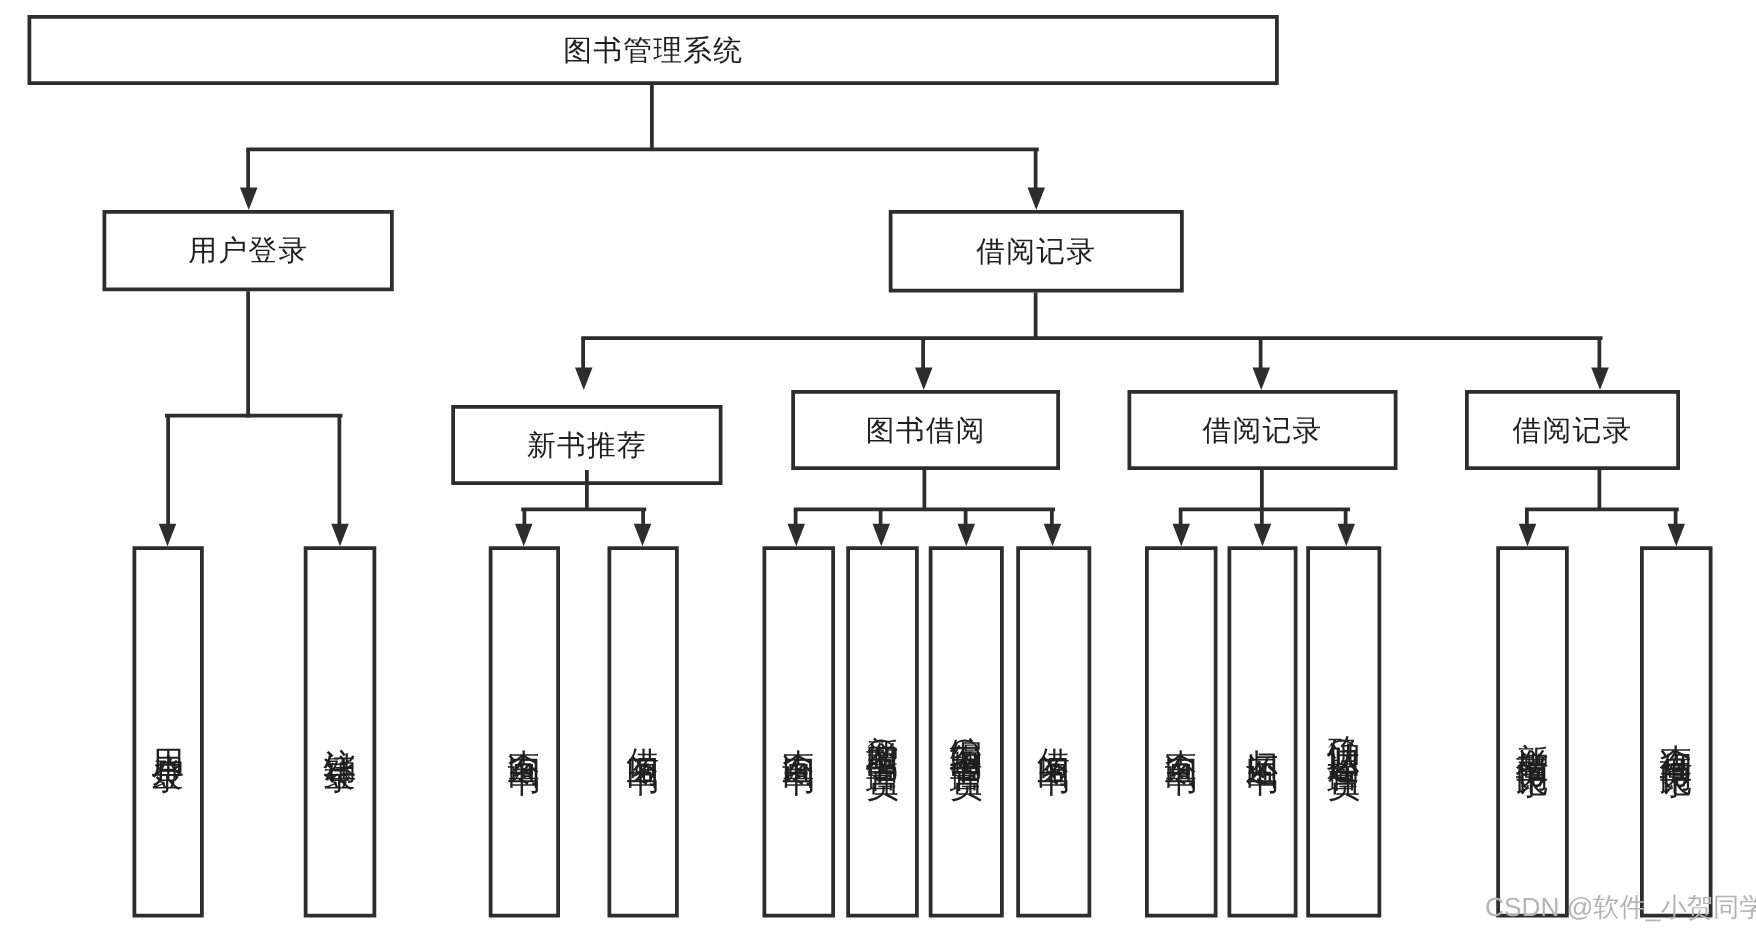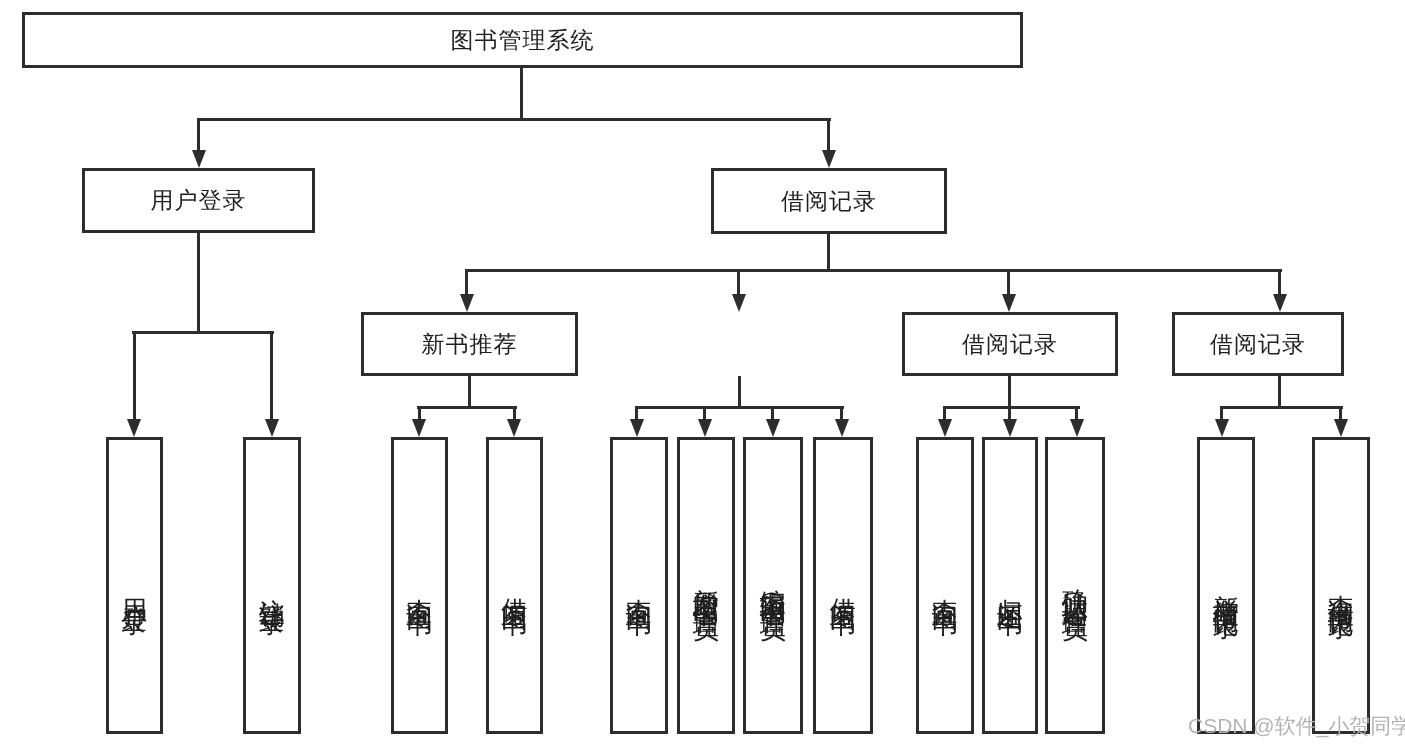--- a/index.html
+++ b/index.html
@@ -81,22 +81,25 @@
   <div class="line" style="left:465px;top:269px;width:817px;height:3px;"></div>
   <div class="line" style="left:465px;top:271px;width:3px;height:25px;"></div>
   <div class="arrow" style="left:460px;top:294px;"></div>
   <div class="line" style="left:737px;top:271px;width:3px;height:25px;"></div>
   <div class="arrow" style="left:732px;top:294px;"></div>
   <div class="line" style="left:1007px;top:271px;width:3px;height:25px;"></div>
   <div class="arrow" style="left:1002px;top:294px;"></div>
   <div class="line" style="left:1278px;top:271px;width:3px;height:25px;"></div>
   <div class="arrow" style="left:1273px;top:294px;"></div>
 
-  <div class="box hbox" style="left:361px;top:312px;width:217px;height:64px;">
+  <div class="box hbox" style="left:361px;top:324px;width:217px;height:64px;">
     <span>新书推荐</span>
+  </div>
+  <div class="box hbox" style="left:633px;top:312px;width:215px;height:64px;">
+    <span>图书借阅</span>
   </div>
   <div class="box hbox" style="left:902px;top:312px;width:216px;height:64px;">
     <span>借阅记录</span>
   </div>
   <div class="box hbox" style="left:1172px;top:312px;width:172px;height:64px;">
     <span>借阅记录</span>
   </div>
 
   <div class="line" style="left:468px;top:376px;width:3px;height:32px;"></div>
   <div class="line" style="left:417px;top:406px;width:100px;height:3px;"></div>

